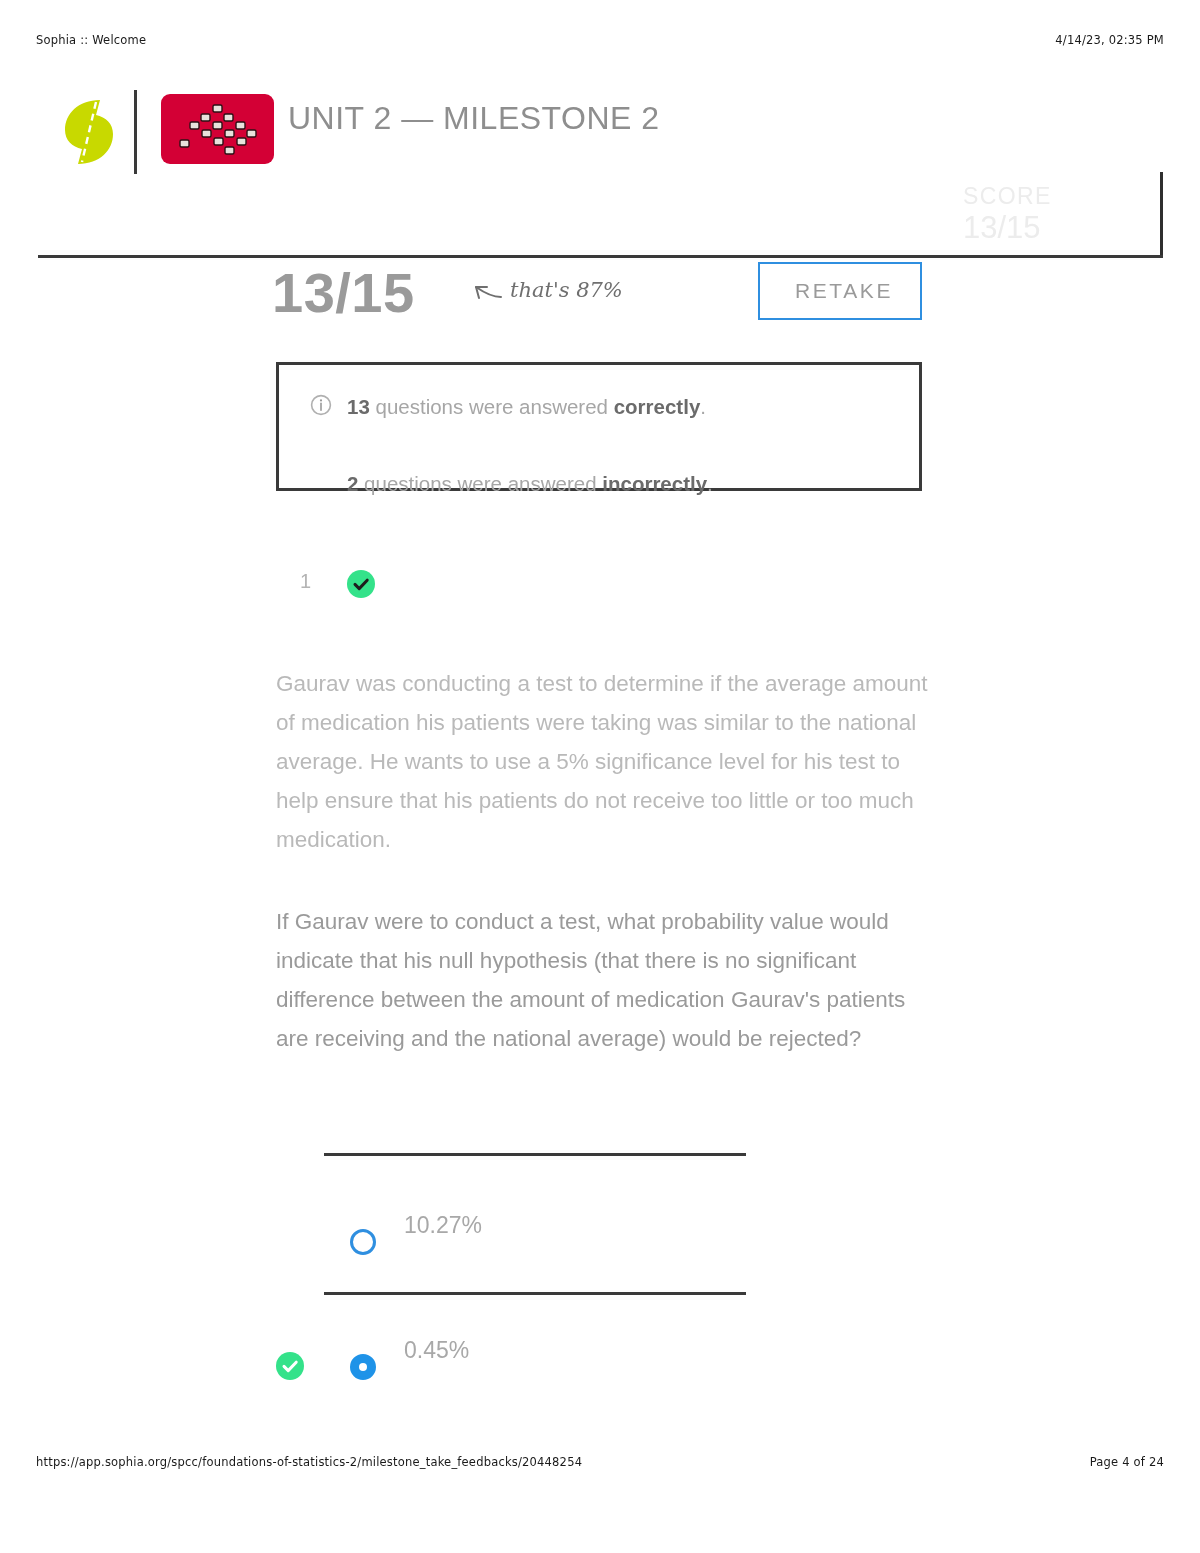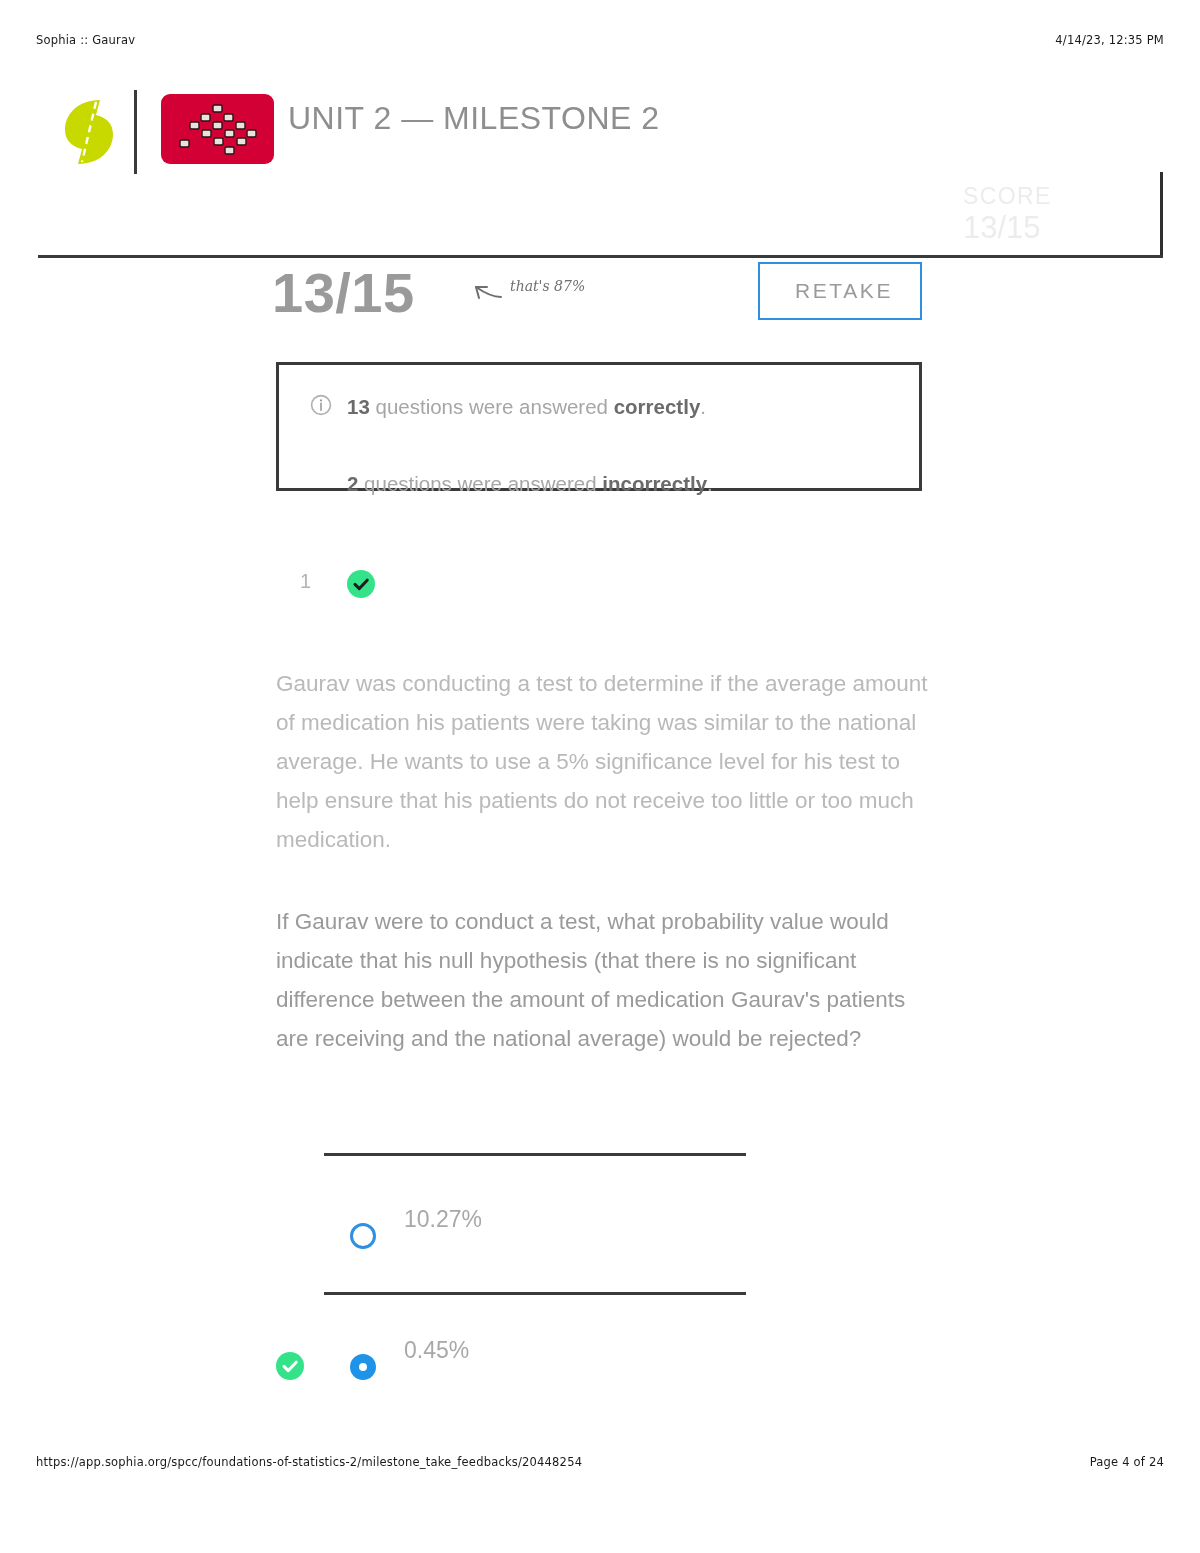--- a/index.html
+++ b/index.html
@@ -126,21 +126,21 @@
     top: 260px;
     font-size: 56px;
     font-weight: 700;
     color: #9a9a9a;
     letter-spacing: 0.5px;
   }
   .handwrite {
     position: absolute;
     left: 466px;
     top: 278px;
-    font-size: 14px;
+    font-size: 21px;
     color: #6f6f6f;
     font-family: "DejaVu Serif", serif;
     font-style: italic;
     white-space: nowrap;
   }
   .hand-arrow {
     position: absolute;
     left: 468px;
     top: 276px;
     width: 36px;
@@ -304,22 +304,22 @@
     background: #34e28a;
     display: flex;
     align-items: center;
     justify-content: center;
   }
 </style>
 </head>
 <body>
 
 <div class="print-bar print-header">
-  <span class="left">Sophia :: Gaurav</span>
-  <span class="right">4/14/23, 12:35 PM</span>
+  <span class="left">Sophia :: Welcome</span>
+  <span class="right">4/14/23, 02:35 PM</span>
 </div>
 
 <div class="brand-row">
 
   <span class="sophia-logo">
     <svg viewBox="0 0 58 72" width="58" height="72">
       <path d="M40 4 C18 4 5 18 5 34 C5 44 12 51 22 53 L18 68 C40 68 53 54 53 38 C53 28 46 21 36 19 Z" fill="#c8d900"></path>
       <path d="M36 6 L22 66" stroke="#ffffff" stroke-width="2.4" fill="none" stroke-dasharray="7 5"></path>
     </svg>
   </span>
@@ -394,21 +394,21 @@
   </svg>
 </div>
 
 <div class="q-body">Gaurav was conducting a test to determine if the average amount of medication his patients were taking was similar to the national average. He wants to use a 5% significance level for his test to help ensure that his patients do not receive too little or too much medication.</div>
 <div class="q-prompt">If Gaurav were to conduct a test, what probability value would indicate that his null hypothesis (that there is no significant difference between the amount of medication Gaurav's patients are receiving and the national average) would be rejected?</div>
 
 <div class="answers">
 
   <div class="answer-sep" style="top:8px;"></div>
 
-  <div class="answer-row" style="top:16px;">
+  <div class="answer-row" style="top:22px;">
     <span class="radio empty" style="top:62px;"></span>
     <span class="answer-label" style="top:45px;">10.27%</span>
   </div>
 
   <div class="answer-sep" style="top:147px;"></div>
 
   <div class="answer-row" style="top:147px;text-align:center;">
     <span class="correct-mark" style="top:60px;">
       <svg viewBox="0 0 28 28" width="28" height="28">
         <path d="M8 14.4 L12.2 18.6 L20.2 10.2" stroke="#ffffff" stroke-width="3" fill="none" stroke-linecap="round" stroke-linejoin="round"></path>

